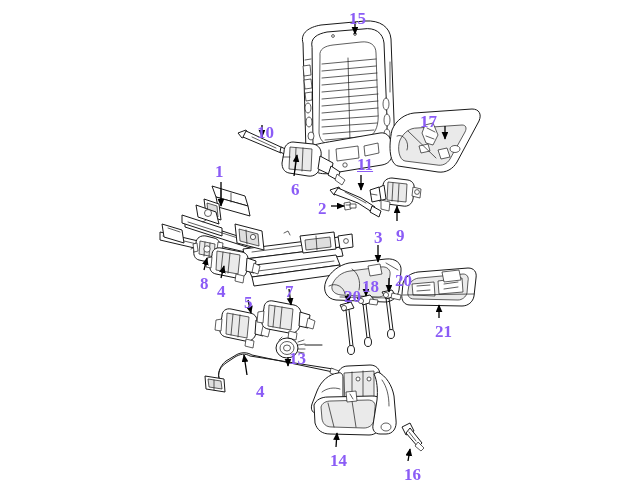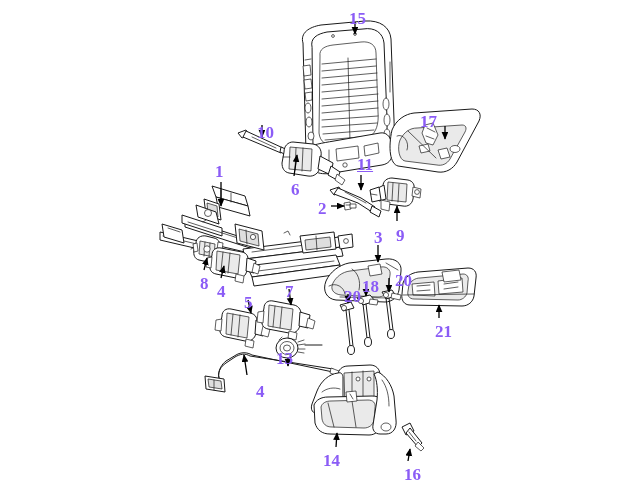--- a/index.html
+++ b/index.html
@@ -398,22 +398,22 @@
       <div class="callout-label" style="left: 374px; top: 229px;">3</div>
       <div class="callout-label" style="left: 217px; top: 283px;">4</div>
       <div class="callout-label" style="left: 244px; top: 294px;">5</div>
       <div class="callout-label" style="left: 291px; top: 181px;">6</div>
       <div class="callout-label" style="left: 285px; top: 283px;">7</div>
       <div class="callout-label" style="left: 200px; top: 275px;">8</div>
       <div class="callout-label" style="left: 396px; top: 227px;">9</div>
       <div class="callout-label" style="left: 257px; top: 124px;">10</div>
       <div class="callout-label" style="left: 357px; top: 156px; text-decoration: underline;">11</div>
       <div class="callout-label" style="left: 256px; top: 383px;">4</div>
-      <div class="callout-label" style="left: 276px; top: 350px;">13</div>
-      <div class="callout-label" style="left: 323px; top: 452px;">14</div>
+      <div class="callout-label" style="left: 289px; top: 350px;">13</div>
+      <div class="callout-label" style="left: 330px; top: 452px;">14</div>
       <div class="callout-label" style="left: 349px; top: 10px;">15</div>
       <div class="callout-label" style="left: 404px; top: 466px;">16</div>
       <div class="callout-label" style="left: 420px; top: 113px;">17</div>
       <div class="callout-label" style="left: 344px; top: 288px;">20</div>
       <div class="callout-label" style="left: 362px; top: 278px;">18</div>
       <div class="callout-label" style="left: 367px; top: 272px; margin-left: 28px;">20</div>
       <div class="callout-label" style="left: 435px; top: 323px;">21</div>
     </div>
 
 </div>

